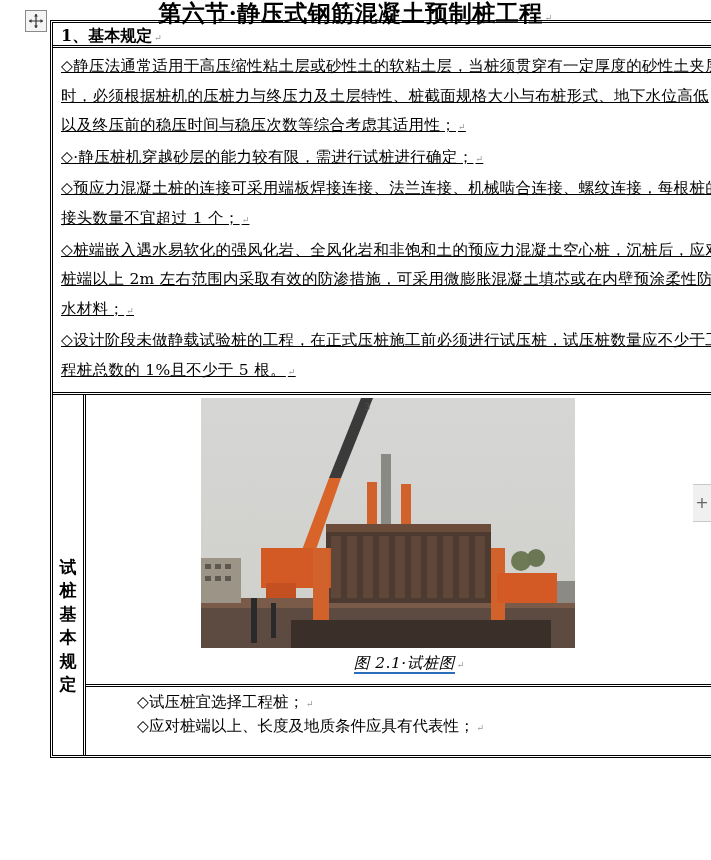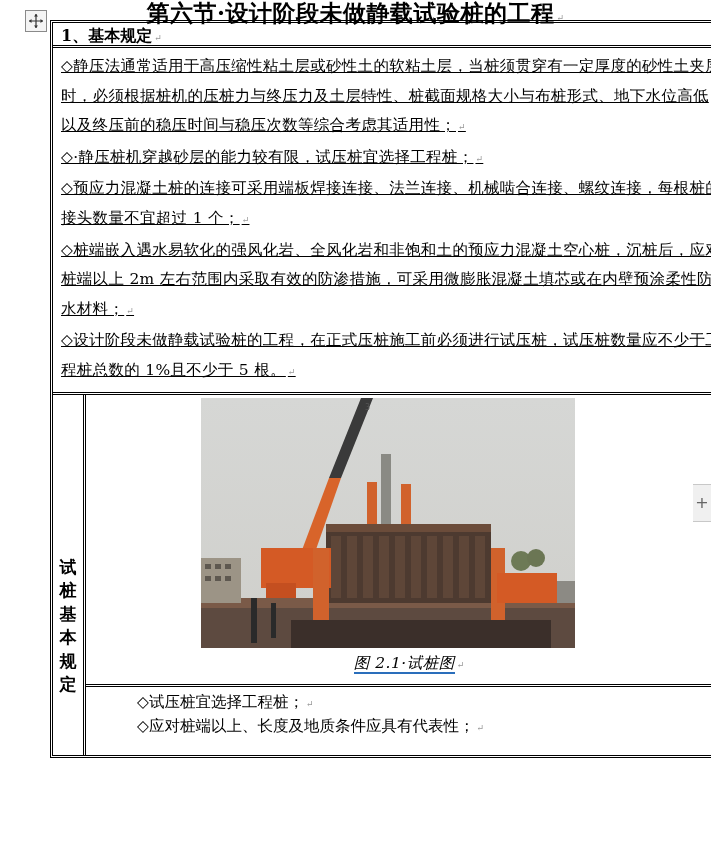--- a/index.html
+++ b/index.html
@@ -28,32 +28,32 @@
 <body>
 
 <div class="move-handle">
   <svg width="16" height="16" viewBox="0 0 16 16">
     <path d="M8 1 L8 15 M1 8 L15 8" stroke="#333" stroke-width="1.2" fill="none"></path>
     <path d="M8 1 L6 3.5 L10 3.5 Z M8 15 L6 12.5 L10 12.5 Z M1 8 L3.5 6 L3.5 10 Z M15 8 L12.5 6 L12.5 10 Z" fill="#333"></path>
   </svg>
 </div>
 
 <div class="title">
-  <span>第六节·设计阶段未做静载试验桩的工程</span><span class="pm">↵</span>
+  <span>第六节·静压式钢筋混凝土预制桩工程</span><span class="pm">↵</span>
 </div>
 
 <div class="tbl">
 
   <div class="row hdr">
     <span>1、基本规定</span><span class="pm">↵</span>
   </div>
 
   <div class="row body-text">
     <p class="para"><span>◇静压法通常适用于高压缩性粘土层或砂性土的软粘土层，当桩须贯穿有一定厚度的砂性土夹层时，必须根据桩机的压桩力与终压力及土层特性、桩截面规格大小与布桩形式、地下水位高低以及终压前的稳压时间与稳压次数等综合考虑其适用性；</span><span class="pm">↵</span></p>
-    <p class="para"><span>◇·静压桩机穿越砂层的能力较有限，试压桩宜选择工程桩；</span><span class="pm">↵</span></p>
+    <p class="para"><span>◇·静压桩机穿越砂层的能力较有限，需进行试桩进行确定；</span><span class="pm">↵</span></p>
     <p class="para"><span>◇预应力混凝土桩的连接可采用端板焊接连接、法兰连接、机械啮合连接、螺纹连接，每根桩的接头数量不宜超过 1 个；</span><span class="pm">↵</span></p>
     <p class="para"><span>◇桩端嵌入遇水易软化的强风化岩、全风化岩和非饱和土的预应力混凝土空心桩，沉桩后，应对桩端以上 2m 左右范围内采取有效的防渗措施，可采用微膨胀混凝土填芯或在内壁预涂柔性防水材料；</span><span class="pm">↵</span></p>
     <p class="para"><span>◇设计阶段未做静载试验桩的工程，在正式压桩施工前必须进行试压桩，试压桩数量应不少于工程桩总数的 1%且不少于 5 根。</span><span class="pm">↵</span></p>
   </div>
 
 
   <div class="row sec2">
     <div class="leftcol">
       <div class="vlabel">
         <div>试</div>

